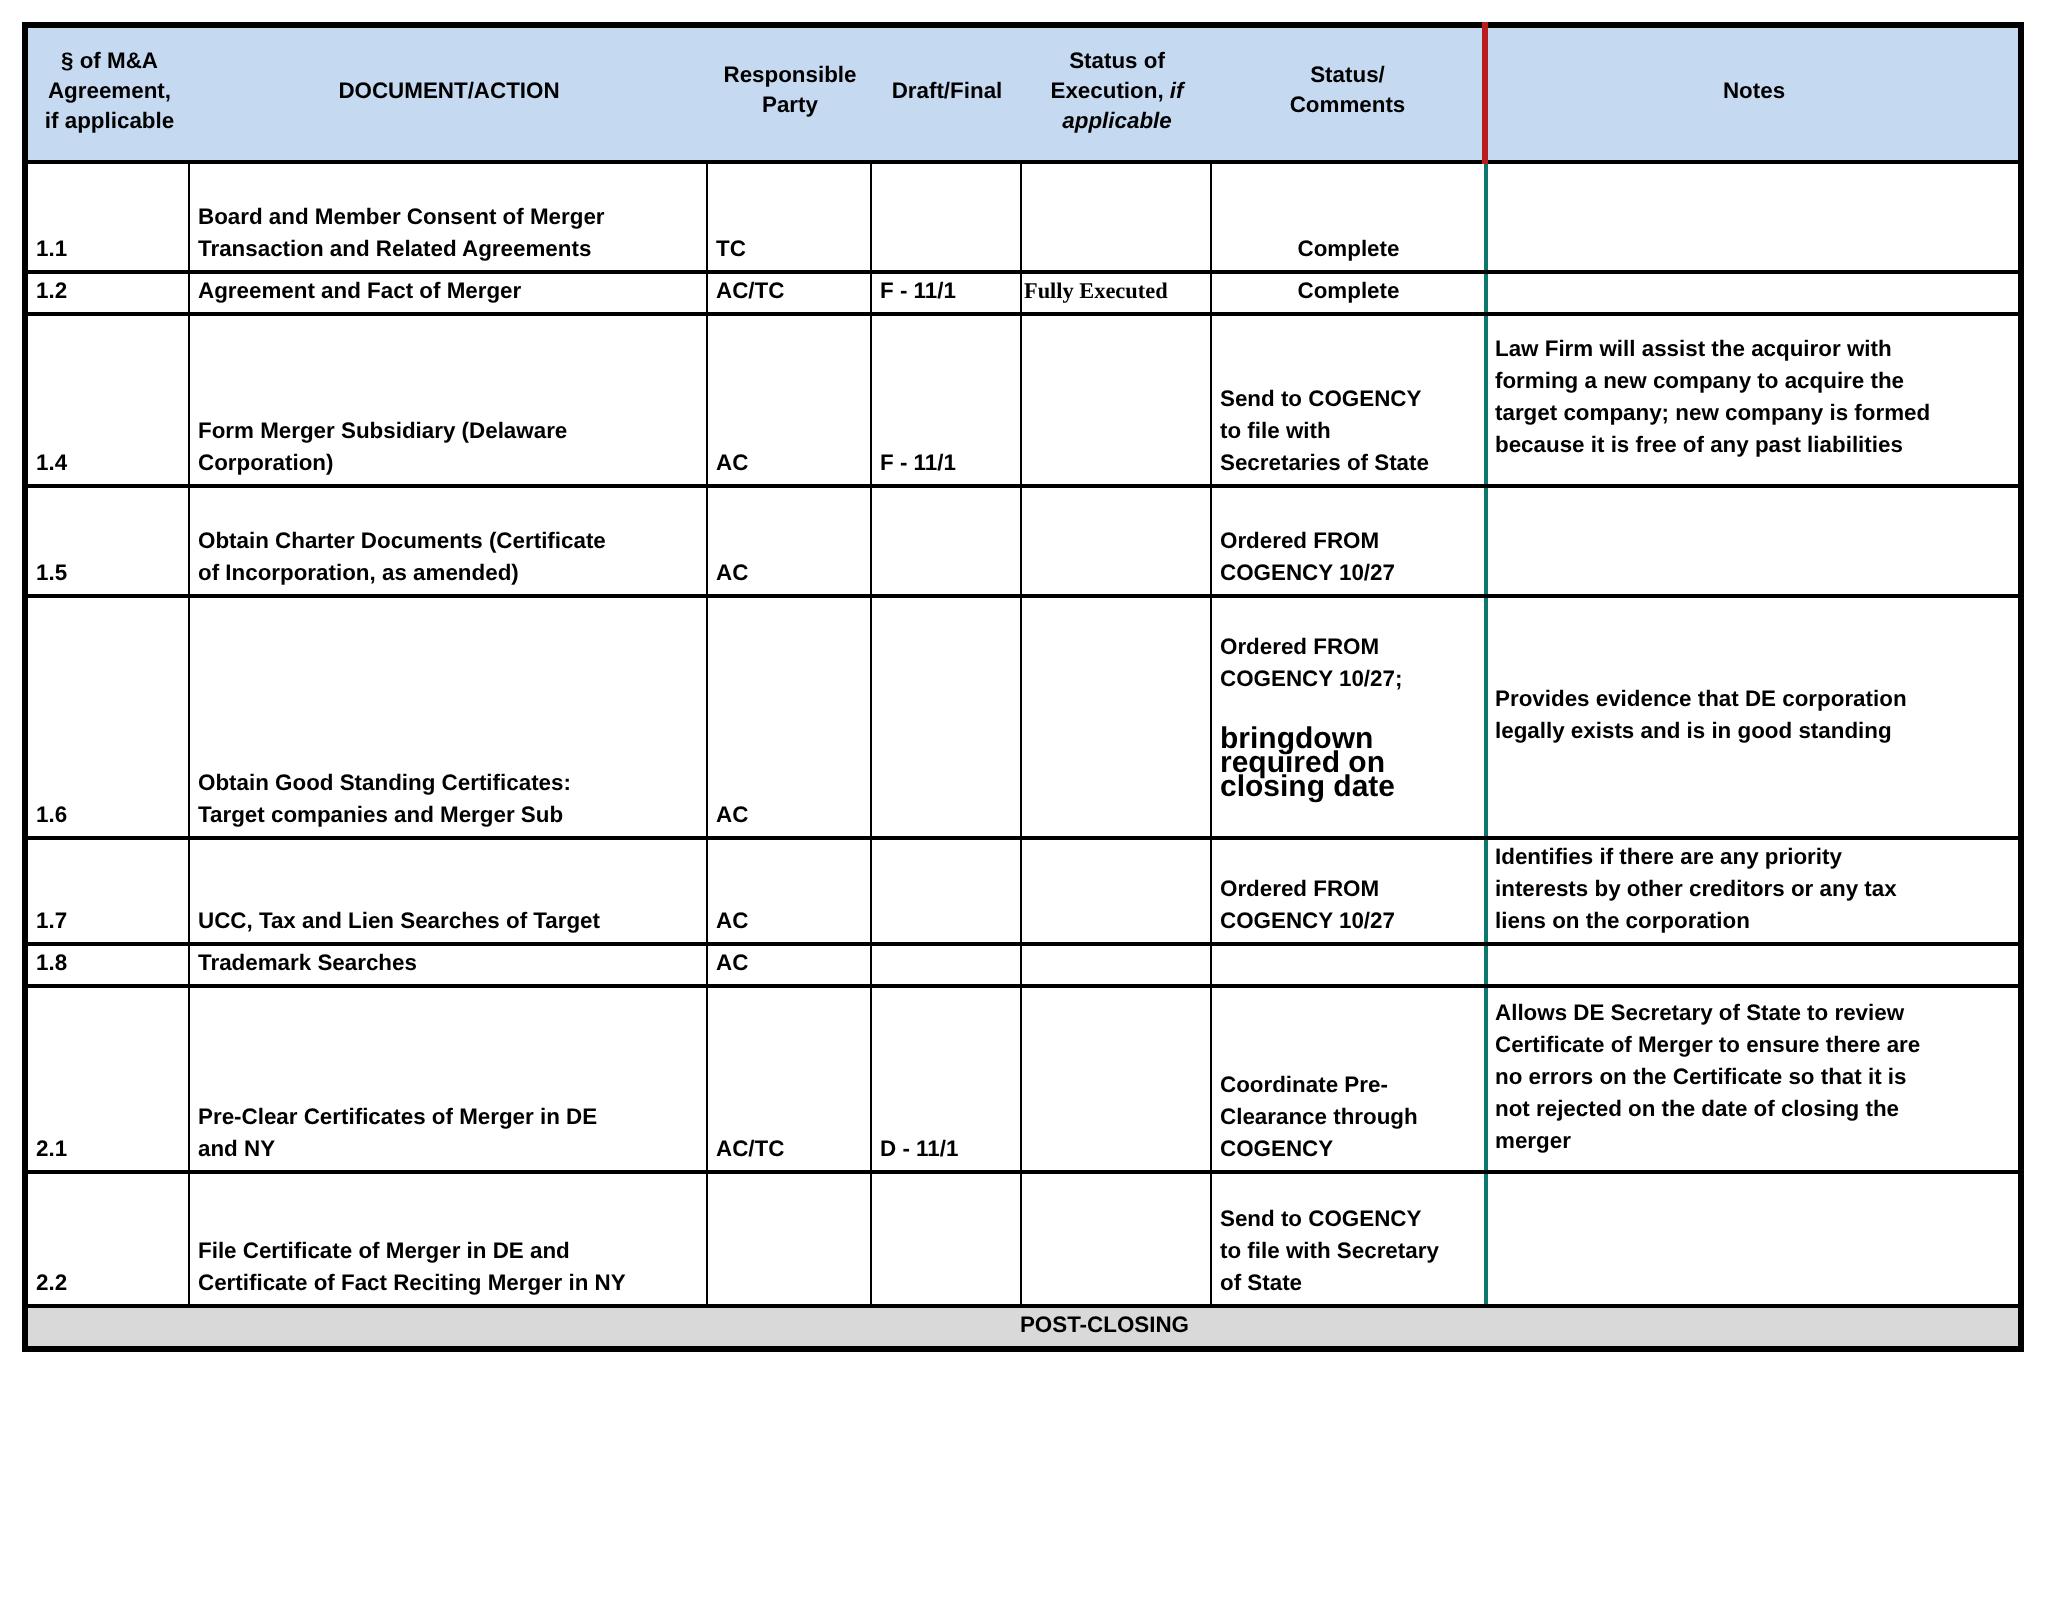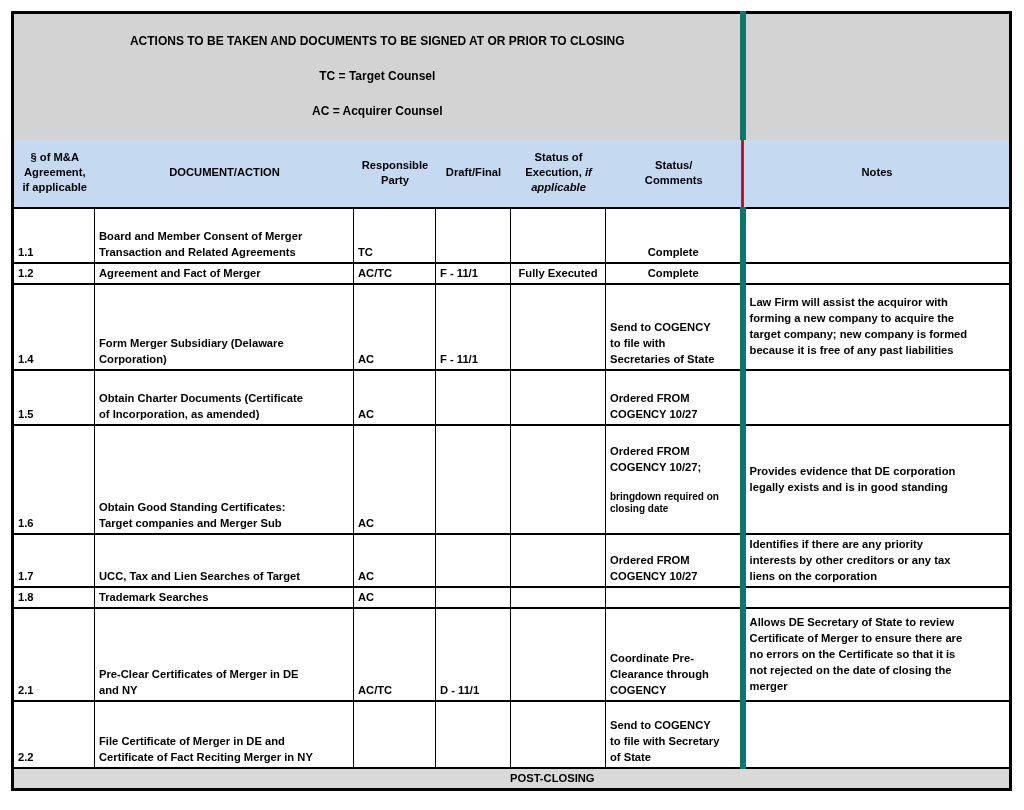--- a/index.html
+++ b/index.html
@@ -4,25 +4,25 @@
 <style>
   html,body{margin:0;padding:0;background:#ffffff;}
   .page{position:relative;width:1024px;height:810px;background:#ffffff;overflow:hidden;
         font-family:"Liberation Sans","DejaVu Sans",sans-serif;color:#000;}
   table.sheet{position:absolute;left:11px;top:11px;width:998px;border-collapse:collapse;
         table-layout:fixed;border:3px solid #000;background:#fff;}
   td{border-left:1px solid #000;border-bottom:2px solid #000;font-weight:bold;
      font-size:11.2px;line-height:16px;vertical-align:bottom;
      padding:1px 3px 2px 4px;white-space:pre-line;overflow:hidden;}
   td.first{border-left:none;}
-  td.notes{border-left:6px solid #0f766e;vertical-align:middle;}
+  td.notes{border-left:2px solid #0f766e;vertical-align:middle;}
   td.sec,td.party,td.draft{text-align:left;}
-  td.exec{text-align:center;padding-left:1px;padding-right:1px;}
+  td.exec{text-align:left;padding-left:1px;padding-right:1px;font-family:Liberation Serif, serif;}
   .c{text-align:center;margin-top:40px;}
-  .statsmall{font-size:10px;line-height:12px;}
+  .statsmall{font-size:15px;line-height:12px;}
   tr.title-row td{background:#d3d3d3;border-bottom:none;text-align:center;vertical-align:middle;
      font-size:12px;line-height:17.5px;}
   tr.head-row td{background:#c5d9f1;border-left:none;border-bottom:2px solid #000;
      text-align:center;vertical-align:middle;line-height:15px;}
   tr.head-row td.notes{border-left:3px solid #b91c1c;}
   tr.post-row td{background:#d9d9d9;border-left:none;border-bottom:1px solid #000;
      text-align:center;vertical-align:middle;}
   tr.thin td{border-bottom:1px solid #000;}
   i{font-style:italic;}
 </style>
@@ -35,28 +35,20 @@
       <col style="width:82px">
         <col style="width:259px">
         <col style="width:82px">
       <col style="width:75px">
         <col style="width:95px">
         <col style="width:137px">
       <col style="width:268px">
     </colgroup>
 
     <tbody>
-        <tr class="title-row" style="height:76px">
-      <td colspan="6" class="first">
-        <div>ACTIONS TO BE TAKEN AND DOCUMENTS TO BE SIGNED AT OR PRIOR TO CLOSING</div>
-        <div>TC = Target Counsel</div>
-        <div>AC = Acquirer Counsel</div>
-      </td>
-      <td class="notes"></td>
-    </tr>
 
     <tr class="head-row" style="height:68px">
       <td class="first">§ of M&amp;A
 Agreement,
 if applicable</td>
       <td>DOCUMENT/ACTION</td>
       <td>Responsible
 Party</td>
       <td>Draft/Final</td>
       <td><span>Status of

